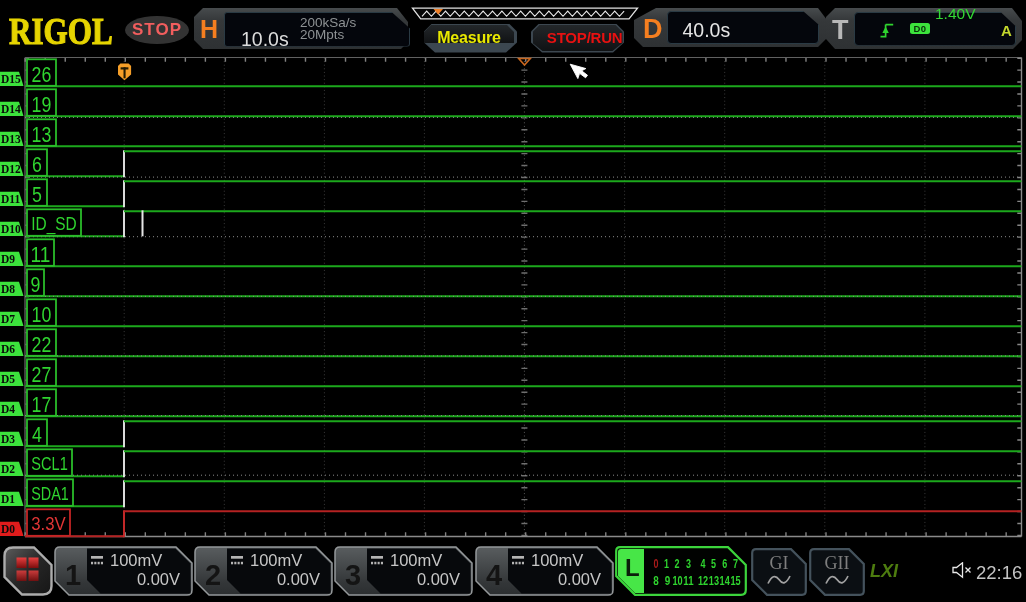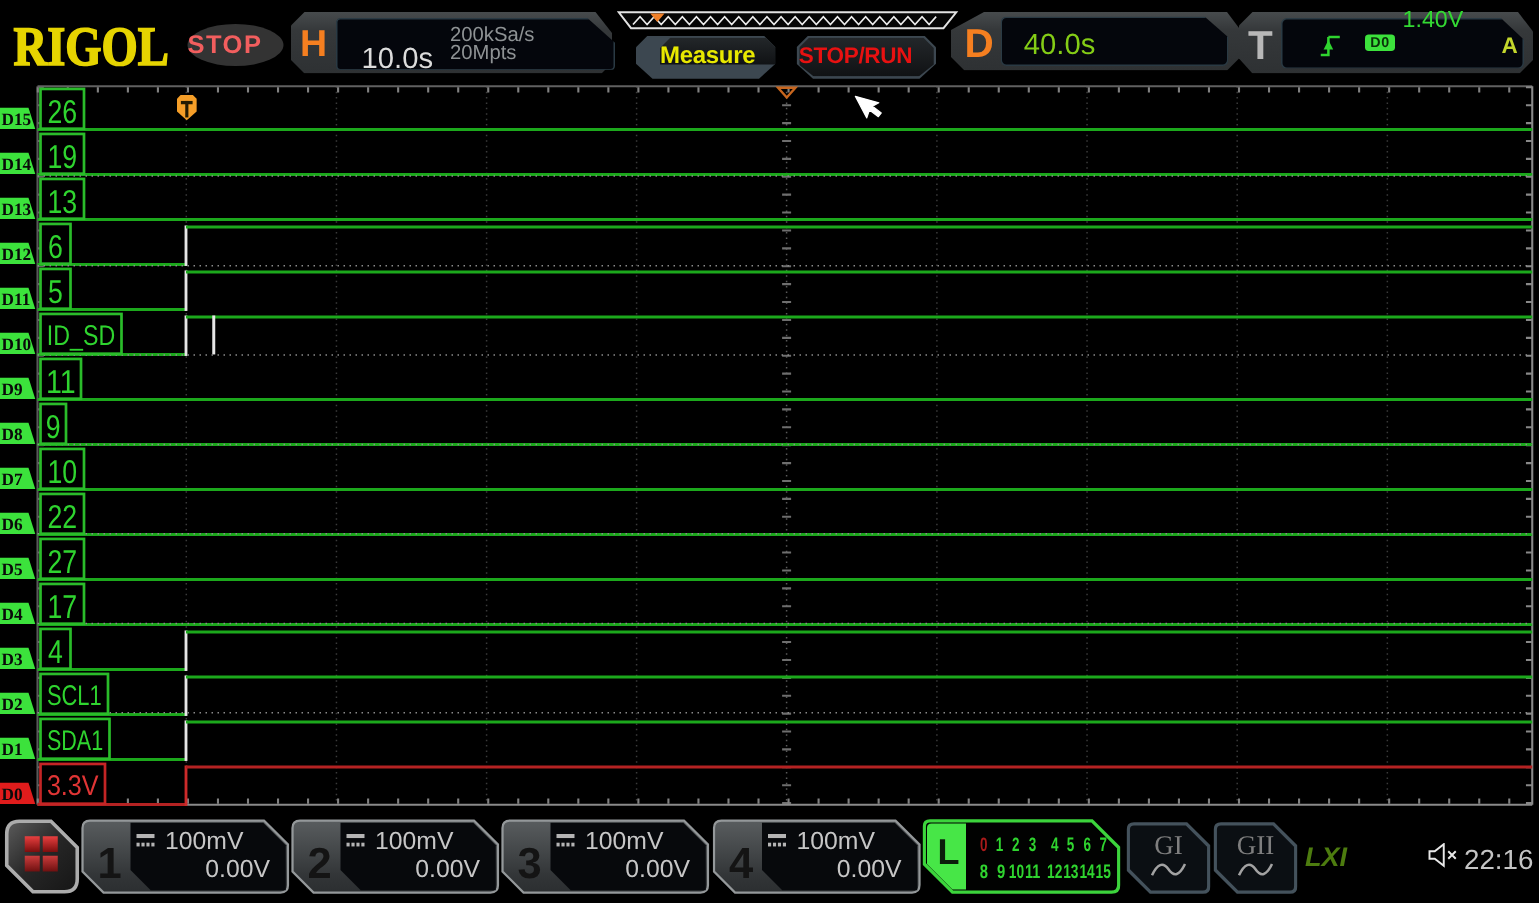--- a/index.html
+++ b/index.html
@@ -133,42 +133,42 @@
 <rect x="120.6" y="67.3" width="7.8" height="2.2" fill="#241b02"></rect>
 <rect x="123.5" y="67.3" width="2.1" height="11" fill="#241b02"></rect>
 <path d="M518.7 58.5 L530.3 58.5 L524.5 65 Z" fill="none" stroke="#c8661e" stroke-width="1.6"></path>
 <g transform="translate(570.2,64.2) rotate(-28)">
         <path d="M0,0 L0,16.3 L4,12.5 L7.2,19.2 L10.1,17.9 L7,11.2 L11.8,11.2 Z" fill="#fff" stroke="#fff" stroke-width="0.8" stroke-linejoin="round"></path>
       </g>
 </svg>
 </div>
 
 <div class="abs" style="left:9px;top:10px;color:#e6d400;font:bold 37px 'Liberation Serif',serif;-webkit-text-stroke:1.1px #e6d400;transform:scale(0.84,1.0);transform-origin:left top">RIGOL</div>
-<div class="abs" style="left:125px;top:16px;width:64px;height:28px;border-radius:50%;background:#333;color:#f25e5e;font:bold 17px 'Liberation Sans',sans-serif;line-height:28px;letter-spacing:1px">STOP</div>
+<div class="abs" style="left:125px;top:16px;width:64px;height:28px;border-radius:50%;background:#333;color:#f25e5e;font:bold 17px 'Liberation Sans',sans-serif;text-align:center;line-height:28px;letter-spacing:1px">STOP</div>
 <div class="abs panel" style="left:194px;top:8px;width:214px;height:41px;clip-path:polygon(9px 0,203px 0,214px 14px,214px 34px,207px 41px,9px 41px,0 32px,0 9px)"></div>
 <div class="abs" style="left:200px;top:15px;color:#f57f20;font:bold 25px 'Liberation Sans',sans-serif">H</div>
 <div class="abs ipanel" style="left:224px;top:11.5px;width:186px;height:35px;clip-path:polygon(0 0,167px 0,186px 17px,186px 35px,0 35px);border-radius:3px"></div>
 <div class="abs" style="left:241px;top:28px;color:#dcdcdc;font:19.5px 'Liberation Sans',sans-serif">10.0s</div>
 <div class="abs" style="left:300px;top:14.5px;width:92px;color:#8e9294;font:13.5px 'Liberation Sans',sans-serif;text-align:left">200kSa/s</div>
 <div class="abs" style="left:300px;top:27px;width:99px;color:#8e9294;font:13.5px 'Liberation Sans',sans-serif;">20Mpts</div>
 <svg class="abs" style="left:410px;top:7px" width="230" height="14" viewBox="0 0 230 14">
 <polygon points="2.5,1.2 227.5,1.2 219,11.8 10.7,11.8" fill="#050505" stroke="#e2e2e2" stroke-width="1.3"></polygon>
 <polyline fill="none" stroke="#ededed" stroke-width="1.1" points="12.0,9.3 16.7,4.1 21.4,9.3 26.1,4.1 30.8,9.3 35.5,4.1 40.2,9.3 44.9,4.1 49.6,9.3 54.3,4.1 59.0,9.3 63.7,4.1 68.4,9.3 73.1,4.1 77.8,9.3 82.5,4.1 87.2,9.3 91.9,4.1 96.6,9.3 101.3,4.1 106.0,9.3 110.7,4.1 115.4,9.3 120.1,4.1 124.8,9.3 129.5,4.1 134.2,9.3 138.9,4.1 143.6,9.3 148.3,4.1 153.0,9.3 157.7,4.1 162.4,9.3 167.1,4.1 171.8,9.3 176.5,4.1 181.2,9.3 185.9,4.1 190.6,9.3 195.3,4.1 200.0,9.3 204.7,4.1 209.4,9.3 214.1,4.1"></polyline>
 <path d="M23.5 2 L33 2 L28.2 7.6 Z" fill="#f08028"></path>
 </svg>
 <div class="abs" style="left:424px;top:23.5px;width:93px;height:29px;background:#3c4750;clip-path:polygon(8px 0,85px 0,93px 8px,93px 19px,82px 29px,11px 29px,0 19px,0 8px)">
-    <div class="abs" style="left:16px;top:1.5px;width:90px;height:18px;background:linear-gradient(#23272a,#101214);clip-path:polygon(7px 0,83px 0,90px 7px,90px 18px,80px 26px,10px 26px,0 18px,0 7px);color:#e8e800;font:bold 16px 'Liberation Sans',sans-serif;text-align:left;line-height:26.5px;letter-spacing:-0.2px">Measure</div>
+    <div class="abs" style="left:0;top:1.5px;width:90px;height:18px;background:linear-gradient(#23272a,#101214);clip-path:polygon(7px 0,83px 0,90px 7px,90px 18px,80px 26px,10px 26px,0 18px,0 7px);color:#e8e800;font:bold 16px 'Liberation Sans',sans-serif;text-align:center;line-height:26.5px;letter-spacing:-0.2px">Measure</div>
   </div>
 <div class="abs" style="left:531px;top:23.5px;width:93px;height:29px;background:#3c4750;clip-path:polygon(8px 0,85px 0,93px 8px,93px 19px,82px 29px,11px 29px,0 19px,0 8px)">
-    <div class="abs" style="left:1.5px;top:1.5px;width:90px;height:26px;background:linear-gradient(#23272a,#101214);clip-path:polygon(7px 0,83px 0,90px 7px,90px 18px,80px 26px,10px 26px,0 18px,0 7px);color:#e81111;font:bold 15px 'Liberation Sans',sans-serif;text-align:left;line-height:26.5px;letter-spacing:-0.2px">STOP/RUN</div>
+    <div class="abs" style="left:1.5px;top:1.5px;width:90px;height:26px;background:linear-gradient(#23272a,#101214);clip-path:polygon(7px 0,83px 0,90px 7px,90px 18px,80px 26px,10px 26px,0 18px,0 7px);color:#e81111;font:bold 15px 'Liberation Sans',sans-serif;text-align:right;line-height:26.5px;letter-spacing:-0.2px">STOP/RUN</div>
   </div>
 <div class="abs panel" style="left:634px;top:8px;width:193px;height:39px;clip-path:polygon(22px 0,184px 0,193px 12px,193px 30px,184px 39px,9px 39px,0 30px,0 12px)"></div>
 <div class="abs" style="left:643px;top:13.5px;color:#f57f20;font:bold 27px 'Liberation Sans',sans-serif">D</div>
 <div class="abs ipanel" style="left:667px;top:11px;width:152px;height:33px;border-radius:4px;clip-path:polygon(0 0,136px 0,152px 14px,152px 33px,0 33px)"></div>
-<div class="abs" style="left:682.5px;top:18.8px;color:#84cc16;font:19.5px 'Liberation Sans',sans-serif">40.0s</div>
+<div class="abs" style="left:682.5px;top:18.8px;color:#e5e5e5;font:19.5px 'Liberation Sans',sans-serif">40.0s</div>
 <div class="abs panel" style="left:826px;top:8px;width:196px;height:41px;clip-path:polygon(9px 0,186px 0,196px 13px,196px 32px,187px 41px,9px 41px,0 31px,0 9px)"></div>
 <div class="abs" style="left:832px;top:14.5px;color:#b8b8b8;font:bold 27px 'Liberation Sans',sans-serif">T</div>
 <div class="abs ipanel" style="left:854px;top:11.5px;width:162px;height:34px;border-radius:4px;clip-path:polygon(0 0,146px 0,162px 15px,162px 34px,0 34px)"></div>
 <svg class="abs" style="left:880px;top:22.5px" width="14" height="15" viewBox="0 0 14 15">
 <path d="M0.5 13.7 H5.6 M5.6 14.5 V1.6 M5.6 1.6 H13.2" fill="none" stroke="#2fd42f" stroke-width="1.7"></path>
 <path d="M2.4 10 L8.8 10 L5.6 3.6 Z" fill="#2fd42f"></path>
 </svg>
 <div class="abs" style="left:910px;top:23px;width:20px;height:11.4px;background:#3ce23c;border-radius:2.5px;color:#0a300a;font:bold 9.5px 'Liberation Sans',sans-serif;text-align:center;line-height:11.4px;letter-spacing:0.5px">D0</div>
 <div class="abs" style="left:935px;top:5px;color:#33d833;font:15.5px 'Liberation Sans',sans-serif">1.40V</div>
 <div class="abs" style="left:1001px;top:21.6px;color:#c3d62c;font:bold 15px 'Liberation Sans',sans-serif">A</div>

